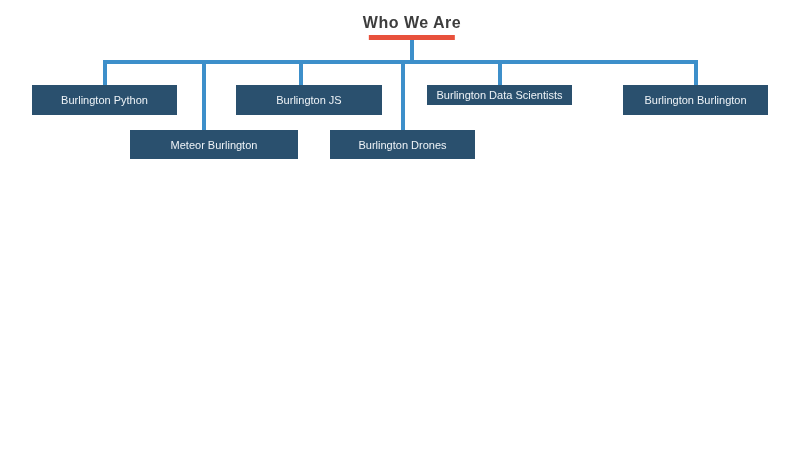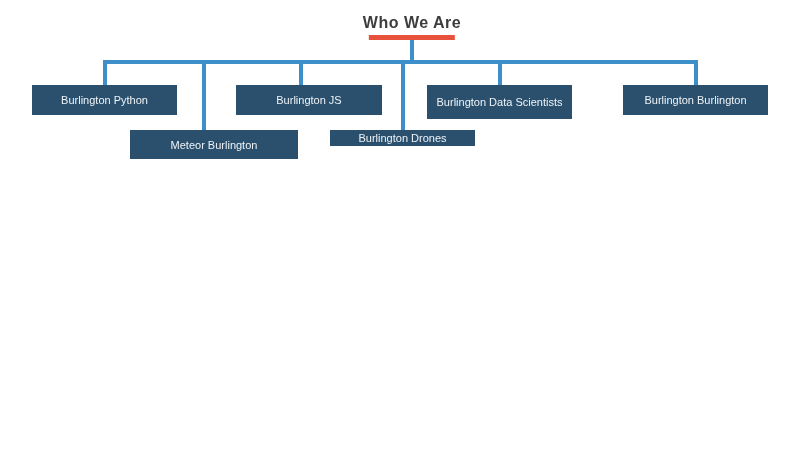--- a/index.html
+++ b/index.html
@@ -80,23 +80,23 @@
   <div id="nodes">
       <div class="node" style="left: 32px; top: 85px; width: 145px; height: 30px;">
         <span>Burlington Python</span>
       </div>
       <div class="node" style="left: 130px; top: 130px; width: 168px; height: 29px;">
         <span>Meteor Burlington</span>
       </div>
       <div class="node" style="left: 228px; top: 85px; width: 146px; height: 30px; margin-left: 8px;">
         <span>Burlington JS</span>
       </div>
-      <div class="node" style="left: 330px; top: 130px; width: 145px; height: 16px;">
+      <div class="node" style="left: 330px; top: 130px; width: 145px; height: 29px;">
         <span>Burlington Drones</span>
       </div>
-      <div class="node" style="left: 427px; top: 85px; width: 145px; height: 34px;">
+      <div class="node" style="left: 427px; top: 85px; width: 145px; height: 20px;">
         <span>Burlington Data Scientists</span>
       </div>
       <div class="node" style="left: 623px; top: 85px; width: 145px; height: 30px;">
         <span>Burlington Burlington</span>
       </div>
     </div>
 </div>
 
 </body></html>

